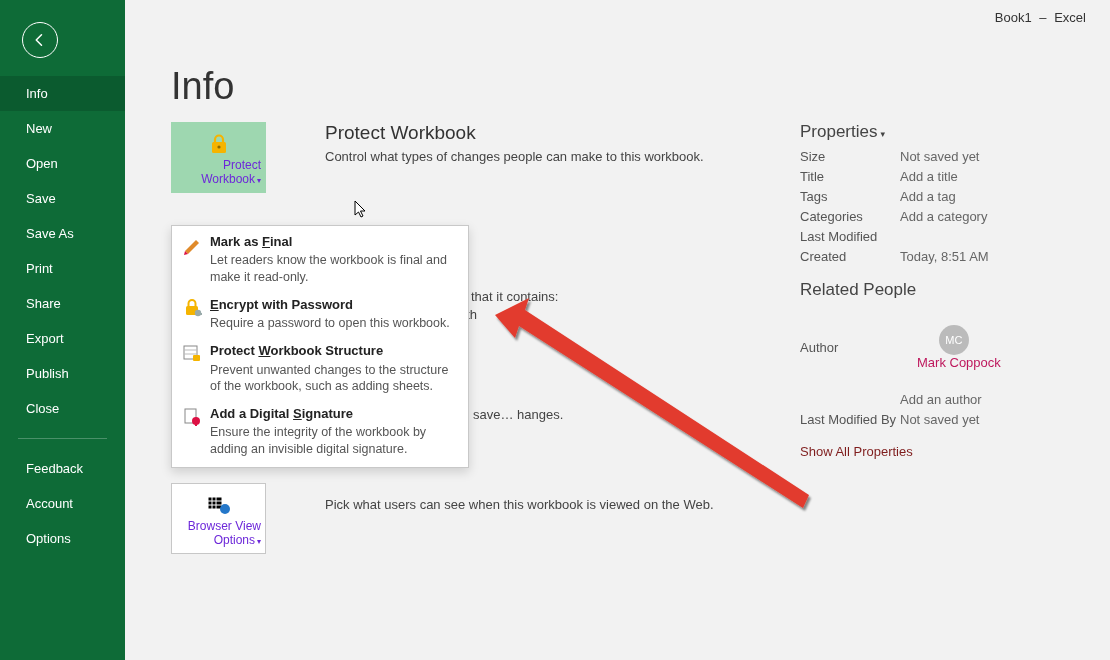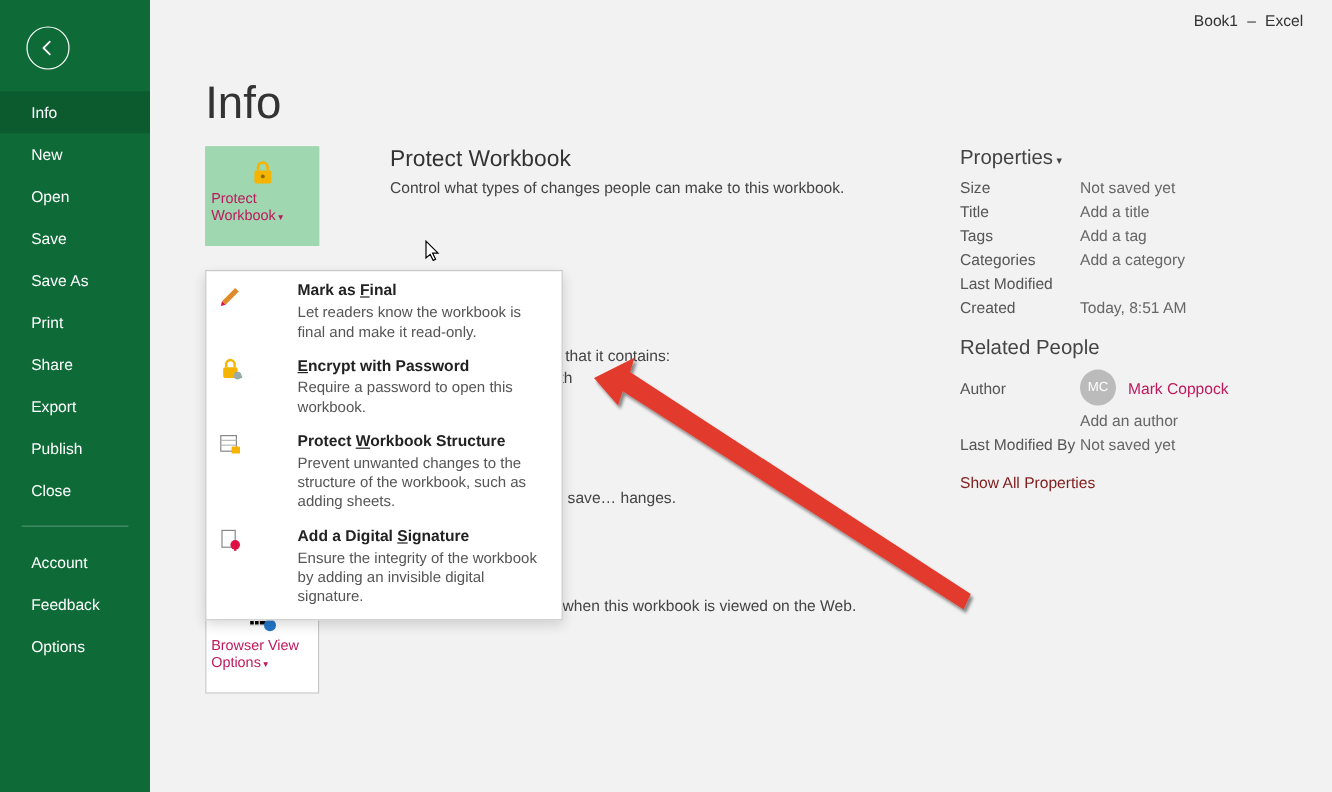--- a/index.html
+++ b/index.html
@@ -11,39 +11,39 @@
   .sidebar-item.active { background:#0b5b2f; }
   .sidebar-sep { border-top:1px solid rgba(255,255,255,.25); margin:12px 18px; }
   .content { position:absolute; left:125px; top:0; right:0; height:660px; background:#f2f2f2; }
   .titlebar { text-align:center; font-size:13px; color:#333; padding-top:10px; padding-right:24px; }
   .titlebar span.file { margin-right:4px; }
   .page-title { font-size:38px; font-weight:300; color:#333; margin:40px 0 14px 46px; }
   .main-row { display:flex; }
   .col-buttons { width:140px; margin-left:46px; }
   .col-text { width:440px; padding-left:14px; }
   .col-props { margin-left:auto; padding-right:30px; width:310px; }
-  .big-btn { width:95px; border:1px solid #c7c7c7; background:#fff; text-align:left; padding:8px 4px 18px 4px; font-size:12px; color:#be185d; cursor:pointer; margin-bottom:22px; position:relative; }
+  .big-btn { width:95px; border:1px solid #c7c7c7; background:#fff; text-align:right; padding:8px 4px 6px 4px; font-size:12px; color:#6d28d9; cursor:pointer; margin-bottom:22px; position:relative; }
   .big-btn.active { background:#9ed7b0; border-color:#9ed7b0; }
   .big-btn .icon-slot { height:26px; display:flex; align-items:center; justify-content:center; margin-bottom:1px; }
   .big-btn .drop { font-size:8px; margin-left:2px; }
   .section-h { font-size:19px; font-weight:400; color:#333; margin-bottom:4px; }
   .section-d { font-size:13px; color:#444; line-height:1.35; }
   .section-block { margin-bottom:72px; }
   .props-head { font-size:17px; color:#444; margin-bottom:7px; }
   .props-head .drop { font-size:9px; margin-left:3px; }
   .prop-row { display:flex; font-size:13px; color:#555; margin-bottom:5px; }
   .prop-row .k { width:100px; }
   .prop-row .v { color:#666; }
   .related-h { font-size:17px; color:#444; margin:16px 0 8px 0; }
   .show-all { color:#7f1d1d; font-size:13px; cursor:pointer; margin-top:12px; display:inline-block; }
   .avatar { width:30px; height:30px; border-radius:50%; background:#bbb; color:#fff; font-size:11px; display:flex; align-items:center; justify-content:center; margin-right:10px; }
   .author-row { display:flex; align-items:center; margin-bottom:6px; }
   
   .menu { position:absolute; left:46px; top:225px; width:298px; background:#fff; border:1px solid #c8c8c8; box-shadow:0 4px 10px rgba(0,0,0,.15); z-index:50; padding:3px 0; }
-  .menu-item { display:flex; padding:5px 10px 7px 10px; cursor:pointer;gap:38px; }
+  .menu-item { display:flex; padding:5px 10px 7px 10px; cursor:pointer; }
   .menu-item .mi-icon { width:28px; flex-shrink:0; padding-top:1px; }
   .menu-item .mi-title { font-size:13px; color:#222; font-weight:600; line-height:1.25; }
   .menu-item .mi-title .ul { text-decoration:underline; }
   .menu-item .mi-desc { font-size:12.5px; color:#555; line-height:1.3; margin-top:2px; }
   
   .peek { position:absolute; font-size:13px; color:#444; z-index:10; }
   
   .arrow { position:absolute; left:370px; top:298px; z-index:100; pointer-events:none; }
   
   .cursor { position:absolute; left:229px; top:200px; z-index:120; pointer-events:none; }
@@ -61,22 +61,22 @@
   <div class="sidebar-item">New</div>
   <div class="sidebar-item">Open</div>
   <div class="sidebar-item">Save</div>
   <div class="sidebar-item">Save As</div>
   <div class="sidebar-item">Print</div>
   <div class="sidebar-item">Share</div>
   <div class="sidebar-item">Export</div>
   <div class="sidebar-item">Publish</div>
   <div class="sidebar-item">Close</div>
   <div class="sidebar-sep"></div>
+  <div class="sidebar-item">Feedback</div>
   <div class="sidebar-item">Account</div>
-  <div class="sidebar-item">Feedback</div>
   <div class="sidebar-item">Options</div>
 </div>
 
 <div class="content">
   <div class="titlebar" style="text-align:right;">
     <span class="file">Book1</span>
     <span>–</span>
     <span style="margin-left:4px;">Excel</span>
   </div>
 
@@ -145,21 +145,21 @@
           <span class="v"></span>
         </div>
       <div class="prop-row">
           <span class="k">Created</span>
           <span class="v">Today, 8:51 AM</span>
         </div>
 
       <div class="related-h">Related People</div>
       <div class="prop-row" style="align-items:center;">
         <span class="k">Author</span>
-        <span class="author-row" style="margin:0;">
+        <span class="author-row" style="margin:17px;flex-direction:column;">
           <span class="avatar">MC</span>
           <span style="color:#be185d;">Mark Coppock</span>
         </span>
       </div>
       <div class="prop-row">
           <span class="k"></span>
           <span class="v">Add an author</span>
         </div>
       <div class="prop-row">
           <span class="k">Last Modified By</span>

